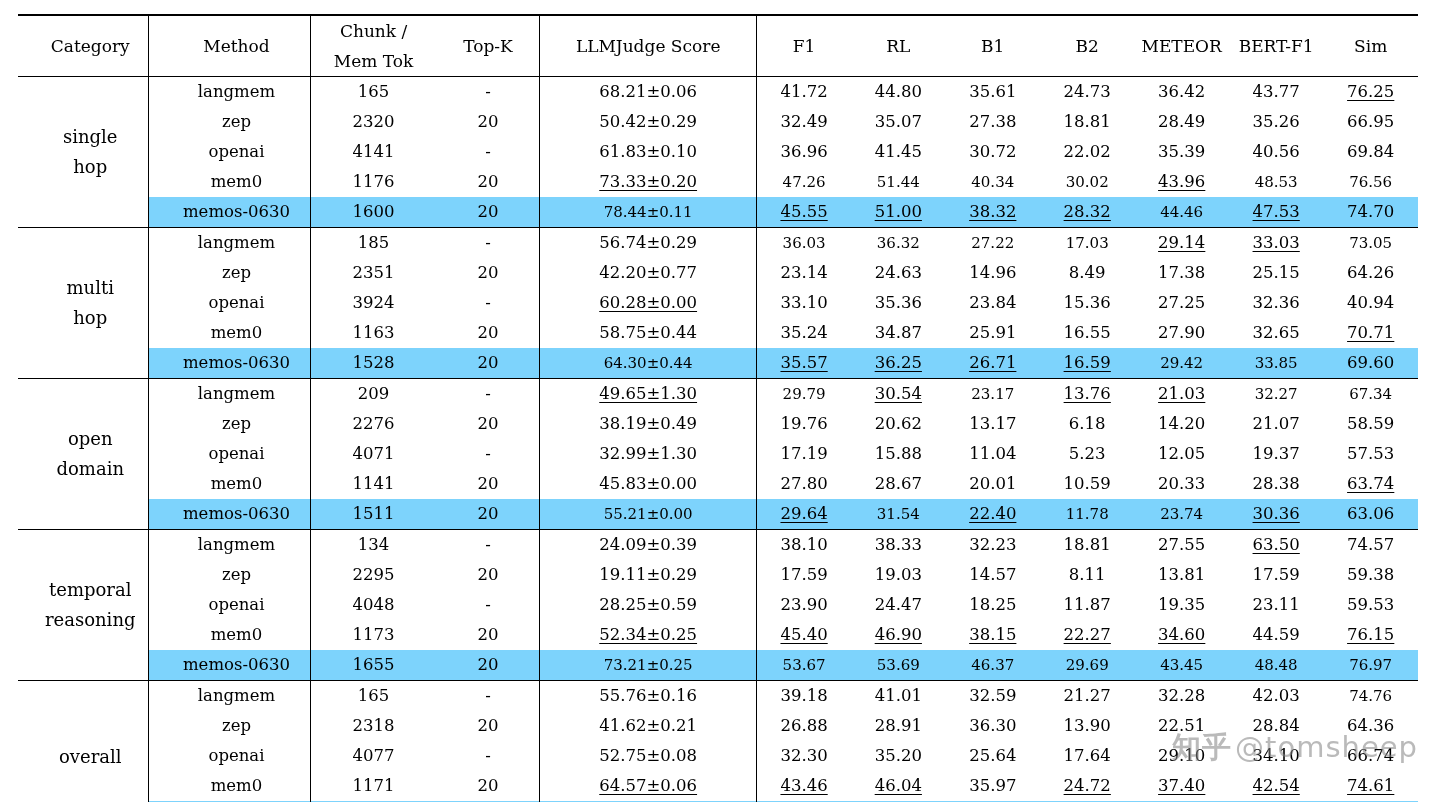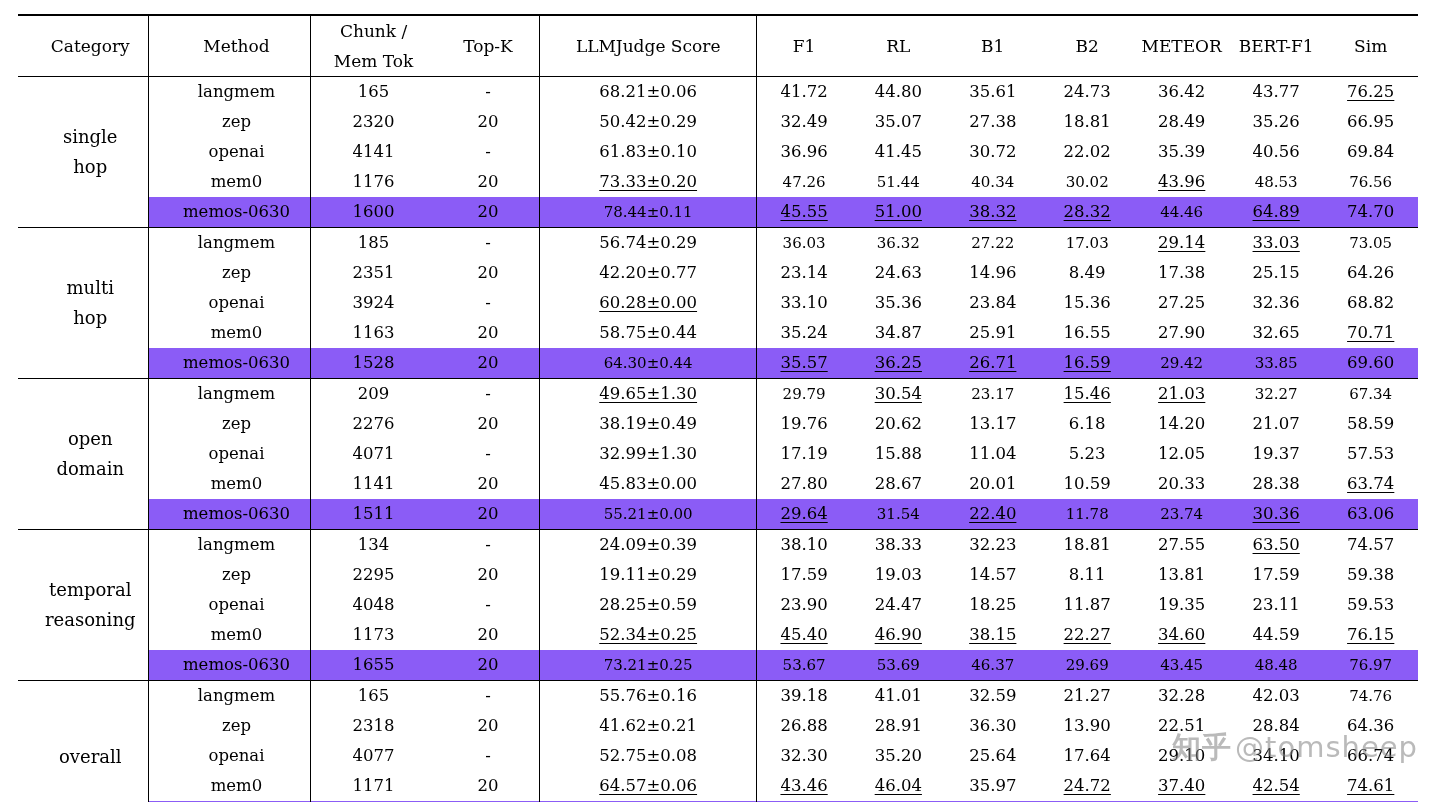--- a/index.html
+++ b/index.html
@@ -55,21 +55,21 @@
 
   .hdr-cell { font-size: 17px; }
   .hdr-two-line { line-height: 1.35; white-space: normal; }
 
   thead td { height: 34px; }
 
   .bold { font-weight: bold; }
   .ul { text-decoration: underline; text-underline-offset: 2.5px; }
   .bigger { font-size: 15px; }
 
-  tr.shaded td { background: #8b5cf6; }
+  tr.shaded td { background: #7dd3fc; }
 
   .cat-cell {
     white-space: normal;
     line-height: 1.3;
     font-size: 18px;
   }
 
   .watermark {
     position: absolute;
     right: 22px;
@@ -184,21 +184,21 @@
         <tr class="shaded pre-shade">
           <td class="col-method vl-right">memos-0630</td>
           <td>1600</td>
           <td class="vl-right">20</td>
           <td class="vl-right bold bigger">78.44±0.11</td>
           <td class="ul">45.55</td>
           <td class="ul">51.00</td>
           <td class="ul">38.32</td>
           <td class="ul">28.32</td>
           <td class="bold bigger">44.46</td>
-          <td class="ul">64.89</td>
+          <td class="ul">47.53</td>
           <td>74.70</td>
         </tr>
         <tr class="heavyrule">
           <td class="col-category vl-right cat-cell" rowspan="5">
             <div>multi</div>
             <div>hop</div>
           </td>
           <td class="col-method vl-right">langmem</td>
           <td>185</td>
           <td class="vl-right">-</td>
@@ -228,21 +228,21 @@
           <td class="col-method vl-right">openai</td>
           <td>3924</td>
           <td class="vl-right">-</td>
           <td class="vl-right ul">60.28±0.00</td>
           <td>33.10</td>
           <td>35.36</td>
           <td>23.84</td>
           <td>15.36</td>
           <td>27.25</td>
           <td>32.36</td>
-          <td>68.82</td>
+          <td>40.94</td>
         </tr>
         <tr>
           <td class="col-method vl-right">mem0</td>
           <td>1163</td>
           <td class="vl-right">20</td>
           <td class="vl-right">58.75±0.44</td>
           <td>35.24</td>
           <td>34.87</td>
           <td>25.91</td>
           <td>16.55</td>
@@ -268,21 +268,21 @@
             <div>open</div>
             <div>domain</div>
           </td>
           <td class="col-method vl-right">langmem</td>
           <td>209</td>
           <td class="vl-right">-</td>
           <td class="vl-right ul">49.65±1.30</td>
           <td class="bold bigger">29.79</td>
           <td class="ul">30.54</td>
           <td class="bold bigger">23.17</td>
-          <td class="ul">15.46</td>
+          <td class="ul">13.76</td>
           <td class="ul">21.03</td>
           <td class="bold bigger">32.27</td>
           <td class="bold bigger">67.34</td>
         </tr>
         <tr>
           <td class="col-method vl-right">zep</td>
           <td>2276</td>
           <td class="vl-right">20</td>
           <td class="vl-right">38.19±0.49</td>
           <td>19.76</td>

